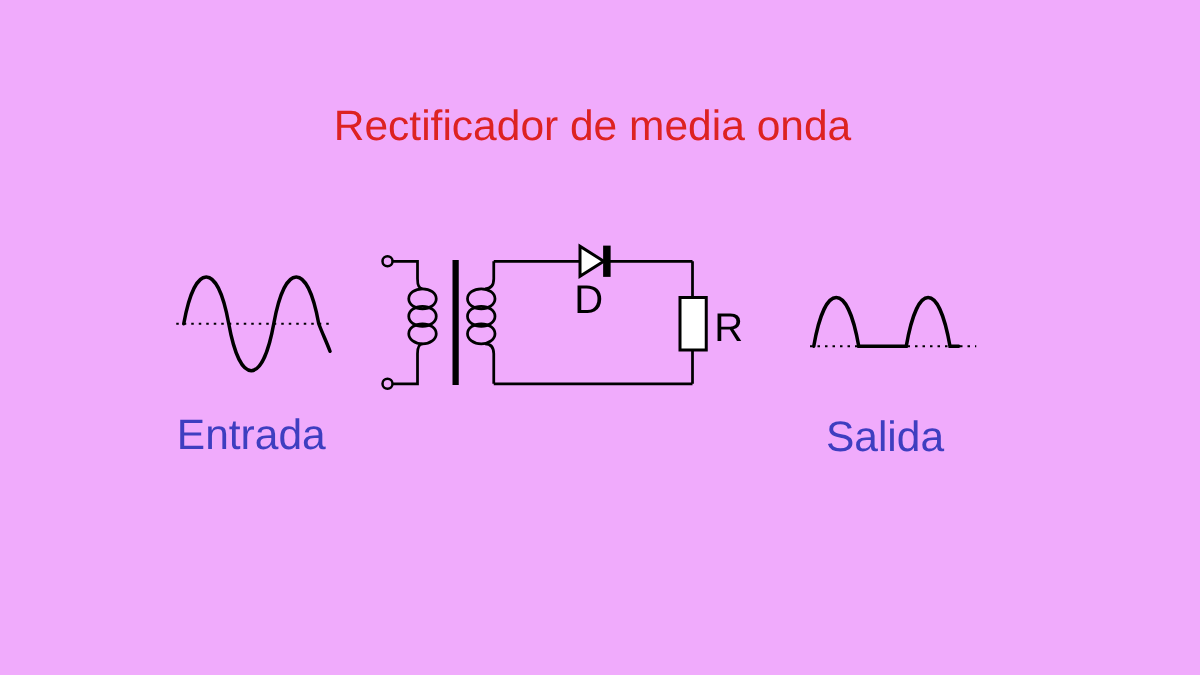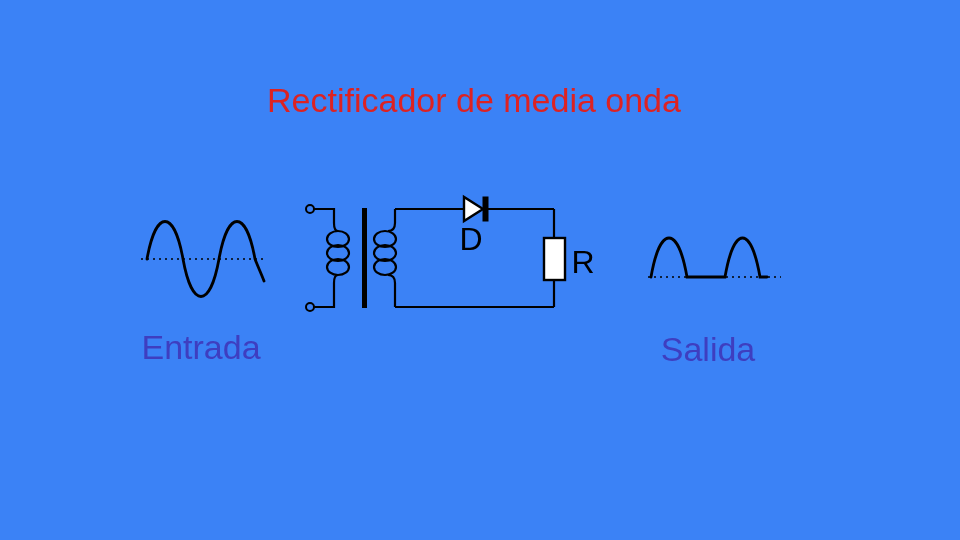--- a/index.html
+++ b/index.html
@@ -7,21 +7,21 @@
     padding: 0;
     background: #ffffff;
     width: 960px;
     height: 540px;
     overflow: hidden;
   }
   .stage {
     position: relative;
     width: 960px;
     height: 540px;
-    background: #3b82f6;
+    background: #f0abfc;
   }
   svg text {
     font-family: "Liberation Sans", "DejaVu Sans", sans-serif;
   }
   .title-text {
     font-size: 34px;
     letter-spacing: 0px;
   }
   .io-label {
     font-size: 34px;

